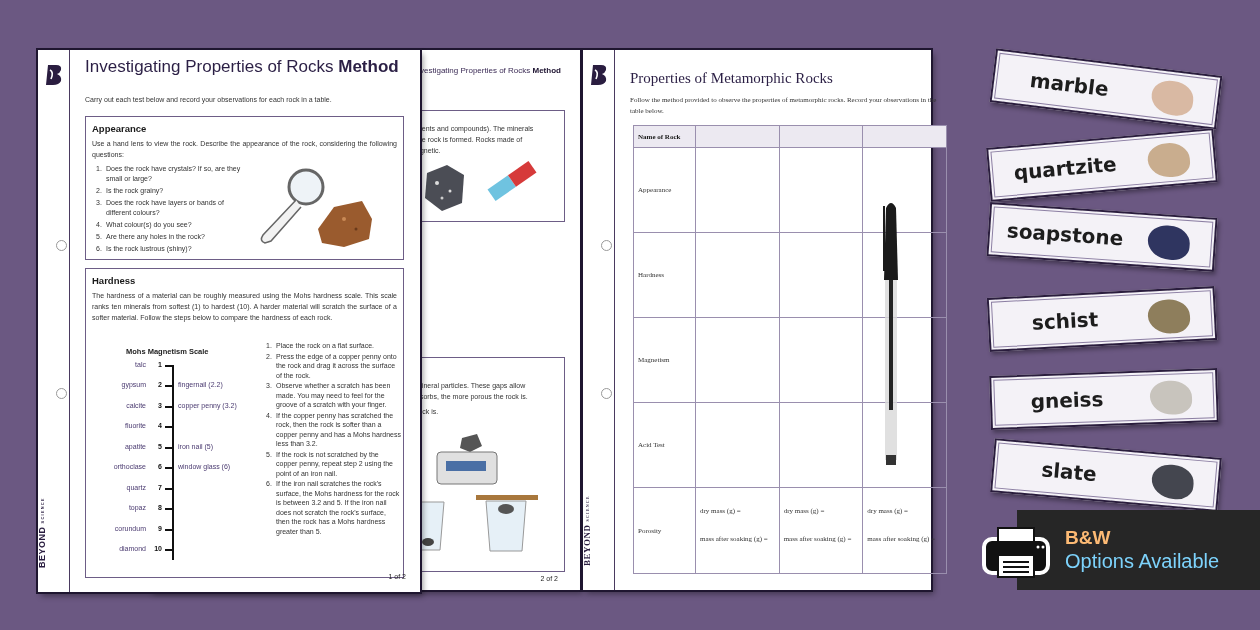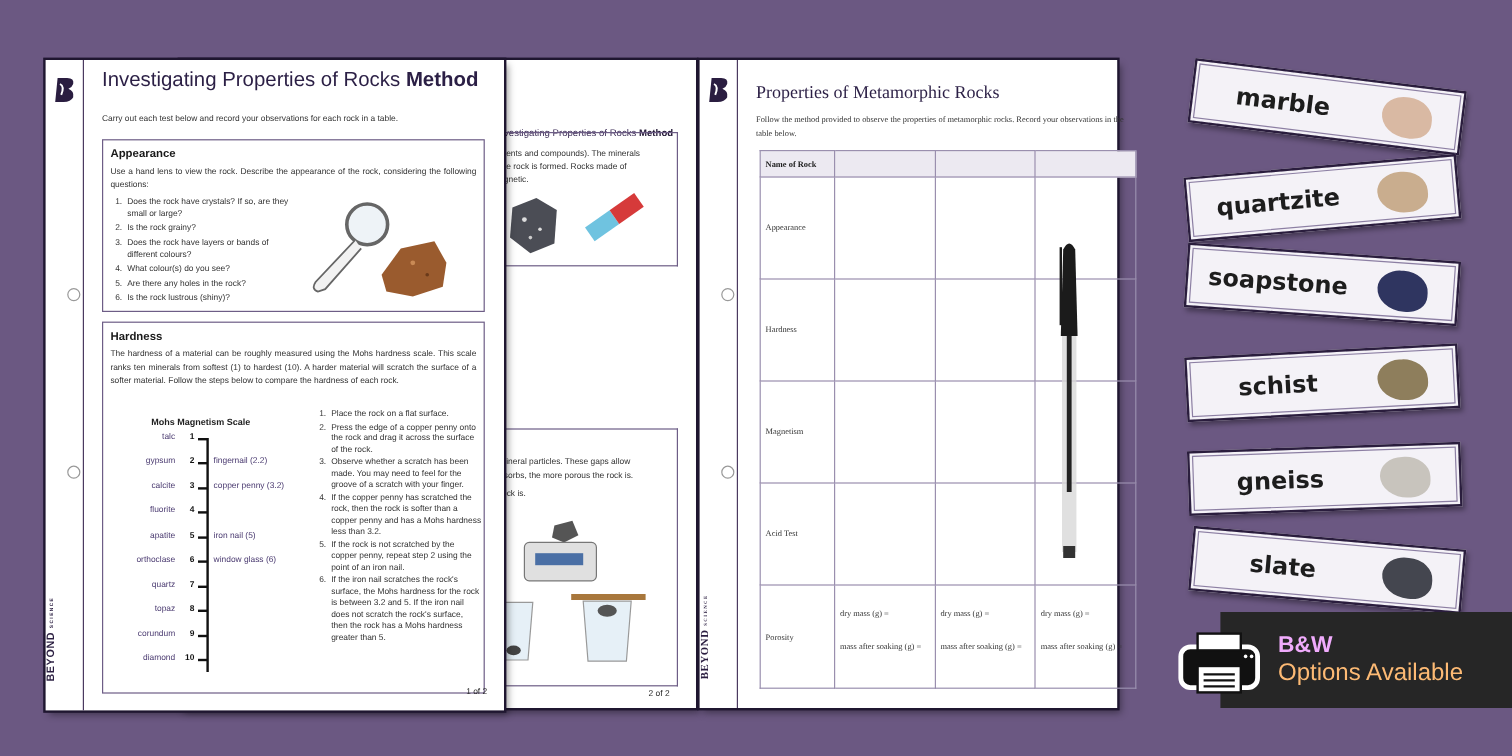--- a/index.html
+++ b/index.html
@@ -8,21 +8,21 @@
 
   .page { position: absolute; background: #fff; box-shadow: 0 0 0 2px #1f1630, 3px 4px 6px rgba(0,0,0,.4); }
   .gutter { position: absolute; left: 0; top: 0; bottom: 0; width: 32px; border-right: 1px solid #4a3a60; }
   .logo { position: absolute; left: 7px; top: 14px; width: 18px; height: 22px; }
   .hole { position: absolute; left: 18px; width: 11px; height: 11px; border: 1px solid #999; border-radius: 50%; background: #fff; }
   .brand { position: absolute; left: 9px; bottom: 24px; transform: rotate(-90deg); transform-origin: left bottom; white-space: nowrap; font-weight: bold; font-size: 9px; letter-spacing: .5px; color: #2a1d40; width: 90px; }
   .brand small { font-size: 4px; letter-spacing: 1.2px; margin-left: 3px; vertical-align: middle; }
 
   
   #page2 { left: 150px; top: 50px; width: 430px; height: 540px; }
-  #page2 .ptitle { position: absolute; left: 270px; top: 16px; font-size: 8px; color: #3b2b55; margin-top: 40px; }
+  #page2 .ptitle { position: absolute; left: 270px; top: 16px; font-size: 8px; color: #3b2b55; }
   #page2 .ptitle b { color: #1d1230; }
   .box2 { position: absolute; left: 262px; width: 153px; border: 1px solid #6d5d86; border-left: none; }
   .box2 p { font-size: 7px; line-height: 11px; padding-left: 4px; color: #333; }
   #page2 .pnum { position: absolute; right: 22px; bottom: 8px; font-size: 7px; }
 
   
   #page1 { left: 38px; top: 50px; width: 382px; height: 542px; }
   #page1 .title { position: absolute; left: 47px; top: 7px; font-size: 17px; color: #2b1f45; }
   #page1 .title b { font-weight: bold; }
   #page1 .intro { position: absolute; left: 47px; top: 46px; font-size: 7px; color: #333; }
@@ -61,22 +61,22 @@
   .pen { position: absolute; left: 878px; top: 200px; width: 26px; height: 270px; }
 
   
   .card { position: absolute; width: 228px; height: 54px; background: #f4f2f7; border: 2px solid #2a1d3d; box-shadow: inset 0 0 0 2px #f4f2f7, inset 0 0 0 3px #8c7fa3, 2px 3px 4px rgba(0,0,0,.35); }
   .card .w { position: absolute; left: 0; width: 150px; top: 13px; text-align: center; font-size: 20px; font-weight: bold; color: #1d1d1d; font-family: "DejaVu Sans", sans-serif; }
   .card .rock { position: absolute; right: 24px; top: 9px; width: 42px; height: 34px; border-radius: 45% 50% 40% 55%; }
 
   
   .banner { position: absolute; left: 1017px; top: 510px; width: 243px; height: 80px; background: #262626; }
   .printer { position: absolute; left: 980px; top: 525px; width: 72px; height: 56px; }
-  .bw-title { position: absolute; left: 1065px; top: 527px; font-size: 19px; font-weight: bold; color: #f0abfc; }
-  .bw-sub { position: absolute; left: 1065px; top: 550px; font-size: 20px; color: #fdba74; }
+  .bw-title { position: absolute; left: 1065px; top: 527px; font-size: 19px; font-weight: bold; color: #fdba74; }
+  .bw-sub { position: absolute; left: 1065px; top: 550px; font-size: 20px; color: #7dd3fc; }
 </style>
 </head>
 <body>
 
 <div class="page" id="page2">
   <div class="ptitle"><span>vestigating Properties of Rocks </span><b>Method</b></div>
   <div class="box2" style="top:60px;height:112px">
     <p style="margin-top:12px">ments and compounds). The minerals</p>
     <p> the rock is formed. Rocks made of</p>
     <p>agnetic.</p>

